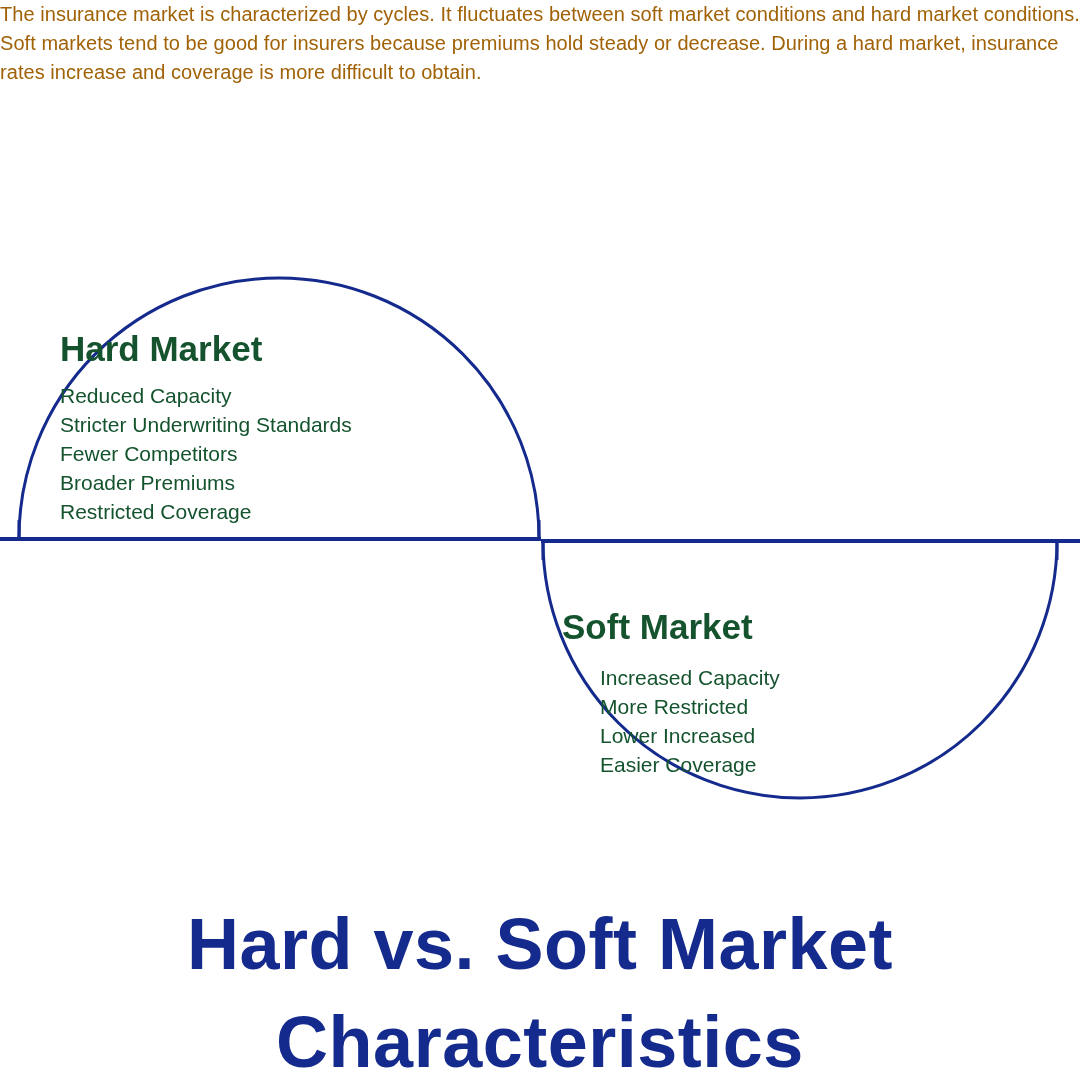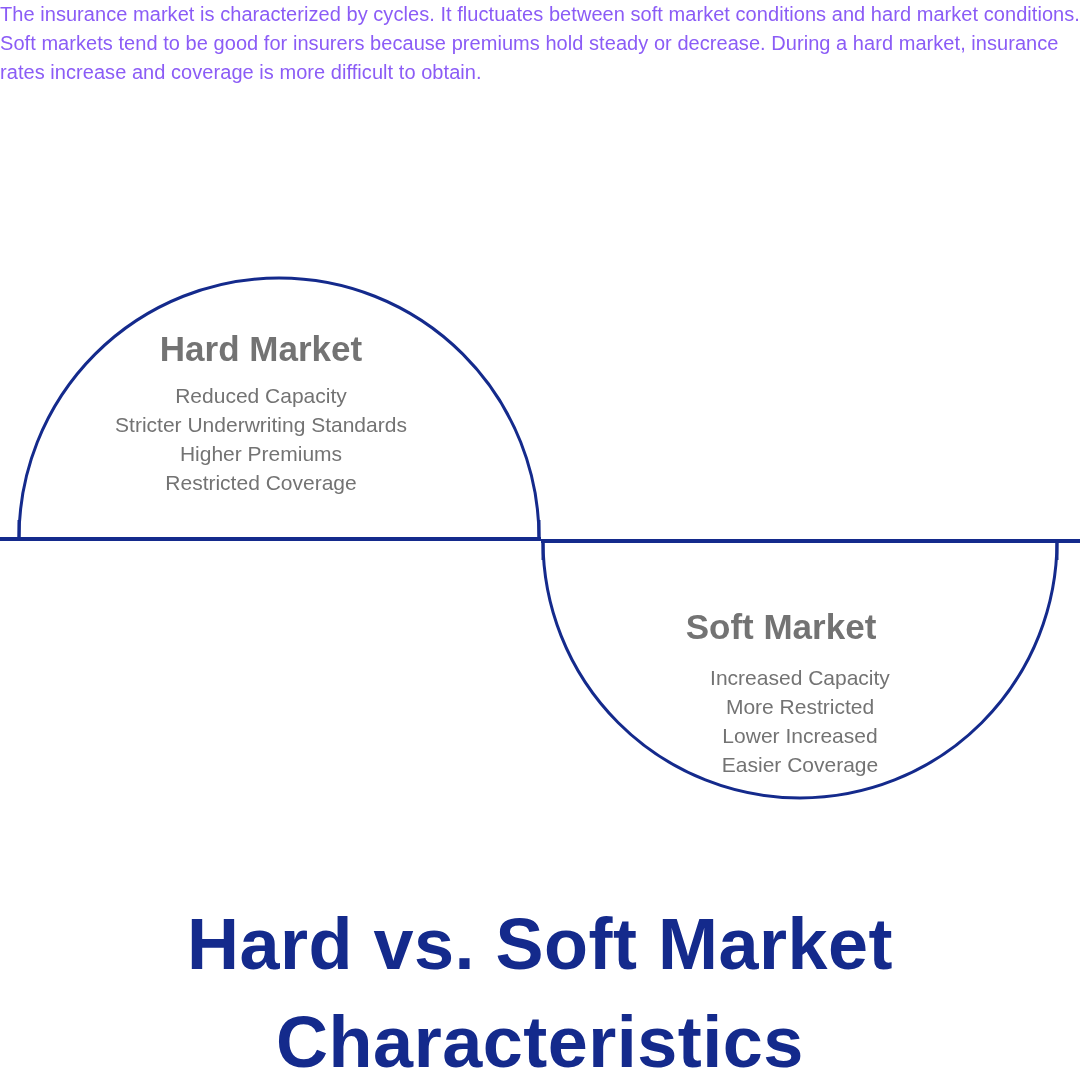--- a/index.html
+++ b/index.html
@@ -1,19 +1,19 @@
 <!DOCTYPE html>
 <html><head>
 <meta charset="utf-8">
 <style>
   html, body { margin:0; padding:0; background:#ffffff; }
   body { width:1080px; height:1080px; position:relative; overflow:hidden; font-family:"Liberation Sans", sans-serif; color:#142a8c; }
-  .intro { position:absolute; left:0; top:0; width:1080px; font-size:20px; line-height:29px; color:#8b5cf6; margin:0; letter-spacing:0.05px; }
+  .intro { position:absolute; left:0; top:0; width:1080px; font-size:20px; line-height:29px; color:#a16207; margin:0; letter-spacing:0.05px; }
   svg.diagram { position:absolute; left:0; top:0; }
-  .panel { position:absolute; text-align:center; color:#737373; }
+  .panel { position:absolute; text-align:left; color:#14532d; }
   .panel h2 { margin:0; font-weight:bold; font-size:35px; line-height:40px; }
   .panel ul { list-style:none; margin:0; padding:0; font-size:21px; line-height:29px; }
   .hard { left:60px; width:402px; top:329px; }
   .hard ul { margin-top:12px; }
   .soft { left:600px; width:400px; top:560px; }
   .soft h2 { margin-left:-38px;margin-top:47px; }
   .soft ul { margin-top:16px; }
   .title { position:absolute; left:0; width:1080px; top:895px; text-align:center; font-weight:bold; font-size:72px; line-height:98px; color:#142a8c; margin:0; letter-spacing:0.5px; }
 </style>
 </head>
@@ -34,21 +34,22 @@
   <path d="M 543 541 A 257 257 0 0 0 1057 541" fill="none" stroke="#142a8c" stroke-width="3"></path>
   <line x1="543" y1="541" x2="543" y2="560" stroke="#142a8c" stroke-width="3"></line>
   <line x1="1057" y1="541" x2="1057" y2="560" stroke="#142a8c" stroke-width="3"></line>
 </svg>
 
 <div class="panel hard">
   <h2>Hard Market</h2>
   <ul>
     <li>Reduced Capacity</li>
     <li>Stricter Underwriting Standards</li>
-    <li>Higher Premiums</li>
+    <li>Fewer Competitors</li>
+    <li>Broader Premiums</li>
     <li>Restricted Coverage</li>
   </ul>
 </div>
 
 <div class="panel soft">
   <h2>Soft Market</h2>
   <ul>
     <li>Increased Capacity</li>
     <li>More Restricted</li>
     <li>Lower Increased</li>

